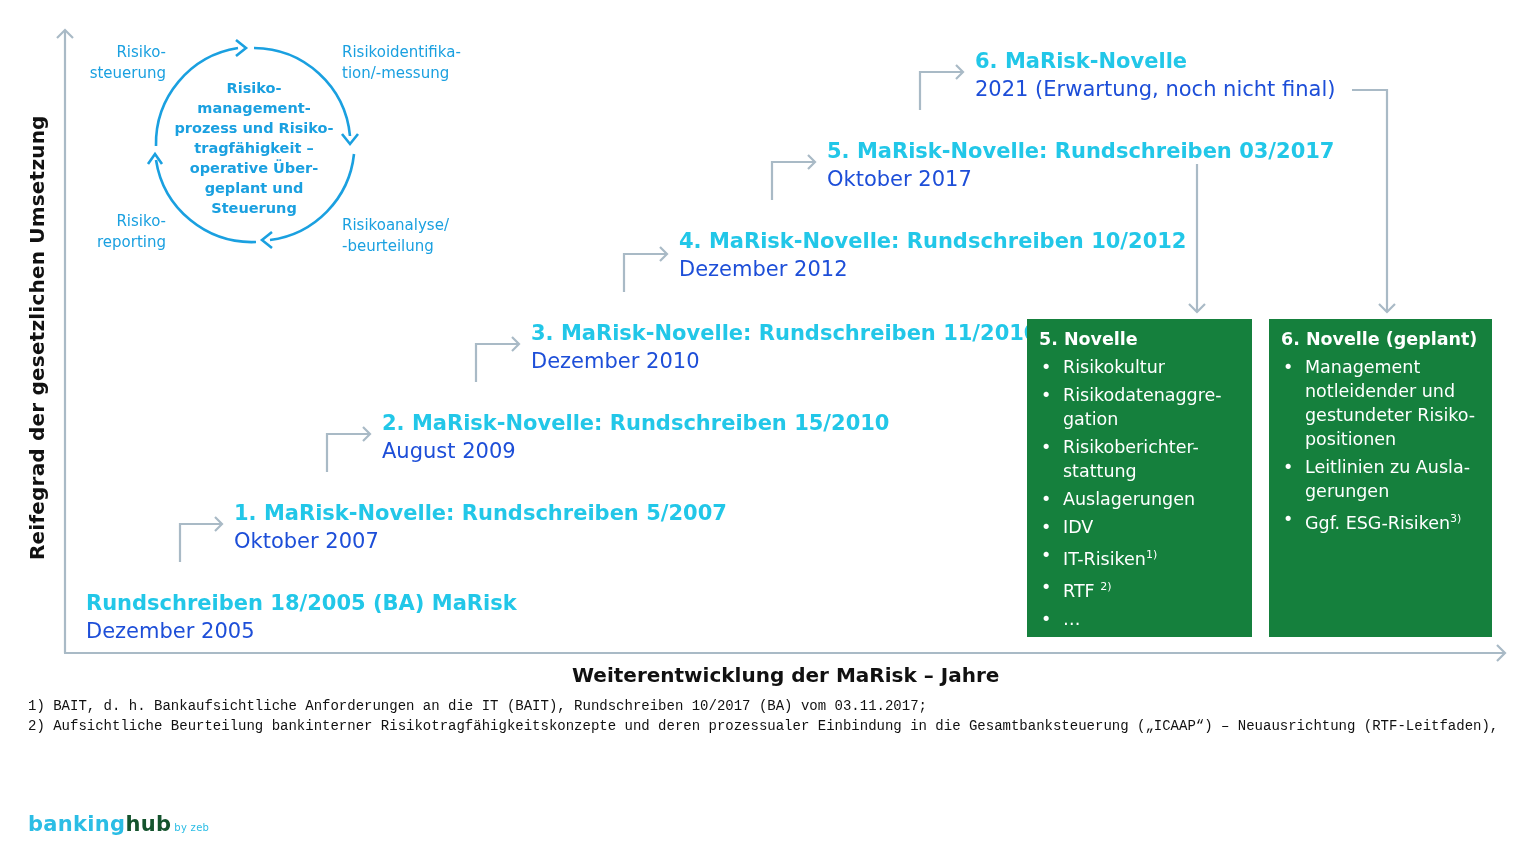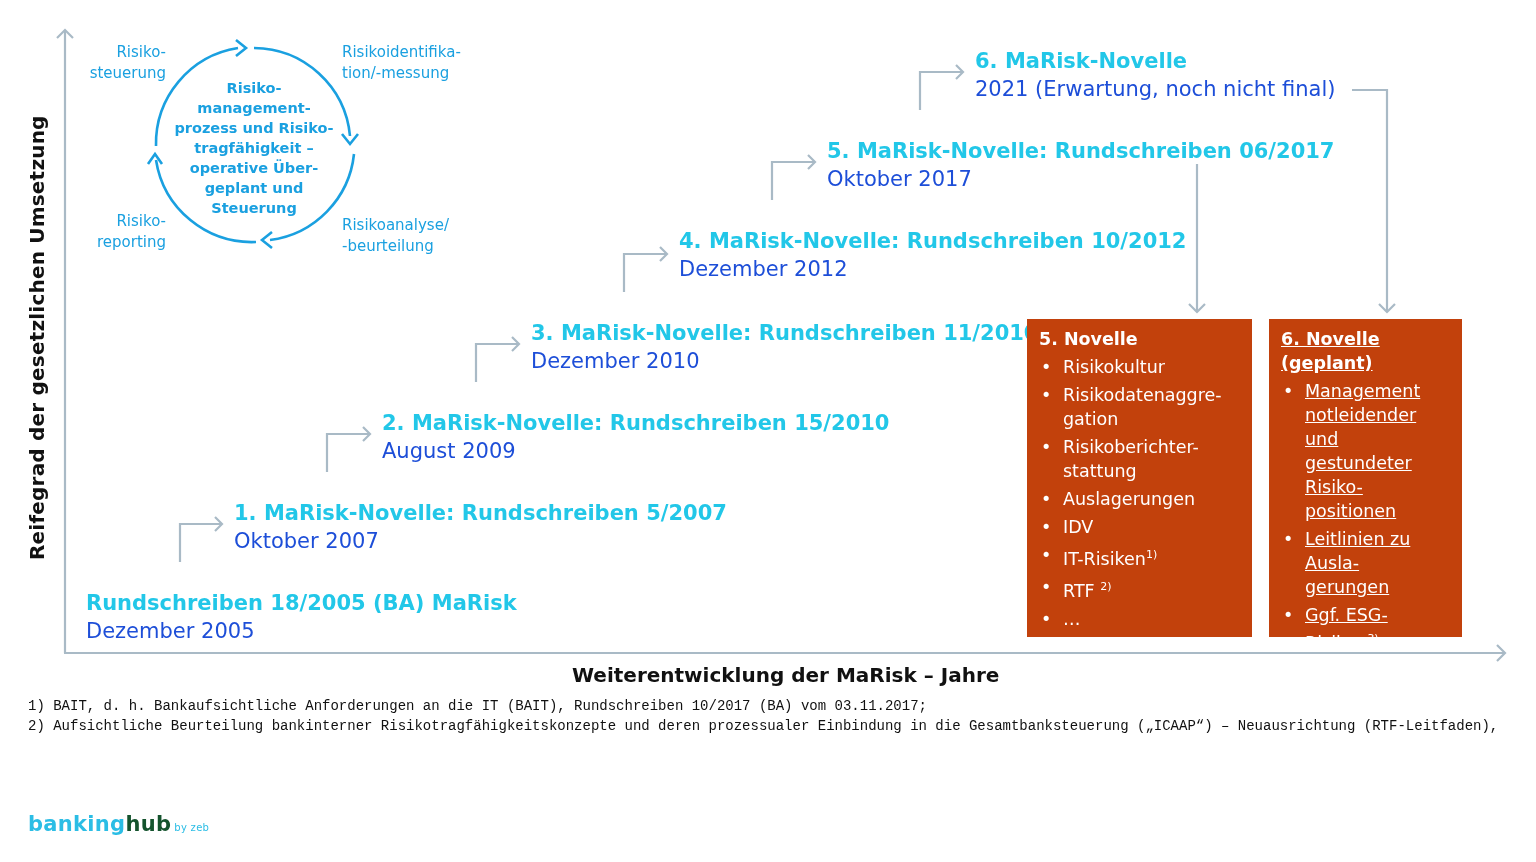--- a/index.html
+++ b/index.html
@@ -10,21 +10,21 @@
                transform: translate(-50%, -50%) rotate(-90deg); transform-origin: center;
                font-size: 20px; font-weight: bold; text-align: center; white-space: nowrap;
                letter-spacing: 0.2px; }
     .x-label { position: absolute; left: 572px; top: 663px; font-size: 20px; font-weight: bold; white-space: nowrap; }
     .cycle-label { position: absolute; color: #1aa0e0; font-size: 15px; line-height: 21px; }
     .cycle-center { position: absolute; left: 172px; top: 78px; width: 164px; text-align: center;
                     color: #1aa0e0; font-size: 14.5px; font-weight: bold; line-height: 20px; }
     .step { position: absolute; white-space: nowrap; }
     .step .title { color: #22c7e8; font-size: 21px; font-weight: bold; line-height: 28px; display: block; }
     .step .date { color: #1d4ed8; font-size: 21px; line-height: 28px; display: block; }
-    .box { position: absolute; background: #c2410c; color: #ffffff; padding: 8px 12px; box-sizing: border-box; }
+    .box { position: absolute; background: #15803d; color: #ffffff; padding: 8px 12px; box-sizing: border-box; }
     .box .box-title { font-weight: bold; font-size: 17.5px; line-height: 24px; }
     .box ul { list-style: none; margin: 0; padding: 0; }
     .box li { position: relative; padding-left: 24px; font-size: 17.5px; line-height: 24px; margin-top: 4px; }
     .box li::before { content: "\2022"; position: absolute; left: 2px; top: 0; }
     .box sup { font-size: 11px; }
     .footnotes { position: absolute; left: 28px; top: 696px; font-size: 14px; line-height: 20px; color: #111; font-family: Liberation Mono, monospace; }
     .brand { position: absolute; left: 28px; top: 812px; font-size: 21px; font-weight: bold; white-space: nowrap; letter-spacing: 0.3px; }
     .brand .b1 { color: #2bbde5; }
     .brand .b2 { color: #14532d; }
     .brand .b3 { color: #2bbde5; font-size: 10px; font-weight: normal; margin-left: 3px; }
@@ -124,21 +124,21 @@
 </div>
 <div class="step" style="left:531px; top:319px;">
   <span class="title">3. MaRisk-Novelle: Rundschreiben 11/2010</span>
   <span class="date">Dezember 2010</span>
 </div>
 <div class="step" style="left:679px; top:227px;">
   <span class="title">4. MaRisk-Novelle: Rundschreiben 10/2012</span>
   <span class="date">Dezember 2012</span>
 </div>
 <div class="step" style="left:827px; top:137px;">
-  <span class="title">5. MaRisk-Novelle: Rundschreiben 06/2017</span>
+  <span class="title">5. MaRisk-Novelle: Rundschreiben 03/2017</span>
   <span class="date">Oktober 2017</span>
 </div>
 <div class="step" style="left:975px; top:47px;">
   <span class="title">6. MaRisk-Novelle</span>
   <span class="date">2021 (Erwartung, noch nicht final)</span>
 </div>
 
 <div class="box" style="left:1027px; top:319px; width:225px; height:318px;">
   <div class="box-title">5. Novelle</div>
   <ul>
@@ -146,21 +146,21 @@
     <li><span>Risikodatenaggre-</span><br><span>gation</span></li>
     <li><span>Risikoberichter-</span><br><span>stattung</span></li>
     <li><span>Auslagerungen</span></li>
     <li><span>IDV</span></li>
     <li><span>IT-Risiken</span><sup>1)</sup></li>
     <li><span>RTF </span><sup>2)</sup></li>
     <li><span>…</span></li>
   </ul>
 </div>
 
-<div class="box" style="left:1269px; top:319px; width:193px; height:318px;text-decoration:underline;">
+<div class="box" style="left:1269px; top:319px; width:223px; height:318px;">
   <div class="box-title">6. Novelle (geplant)</div>
   <ul>
     <li><span>Management</span><br><span>notleidender und</span><br><span>gestundeter Risiko-</span><br><span>positionen</span></li>
     <li><span>Leitlinien zu Ausla-</span><br><span>gerungen</span></li>
     <li><span>Ggf. ESG-Risiken</span><sup>3)</sup></li>
   </ul>
 </div>
 
 <div class="footnotes">
   <div>1) BAIT, d. h. Bankaufsichtliche Anforderungen an die IT (BAIT), Rundschreiben 10/2017 (BA) vom 03.11.2017;</div>

